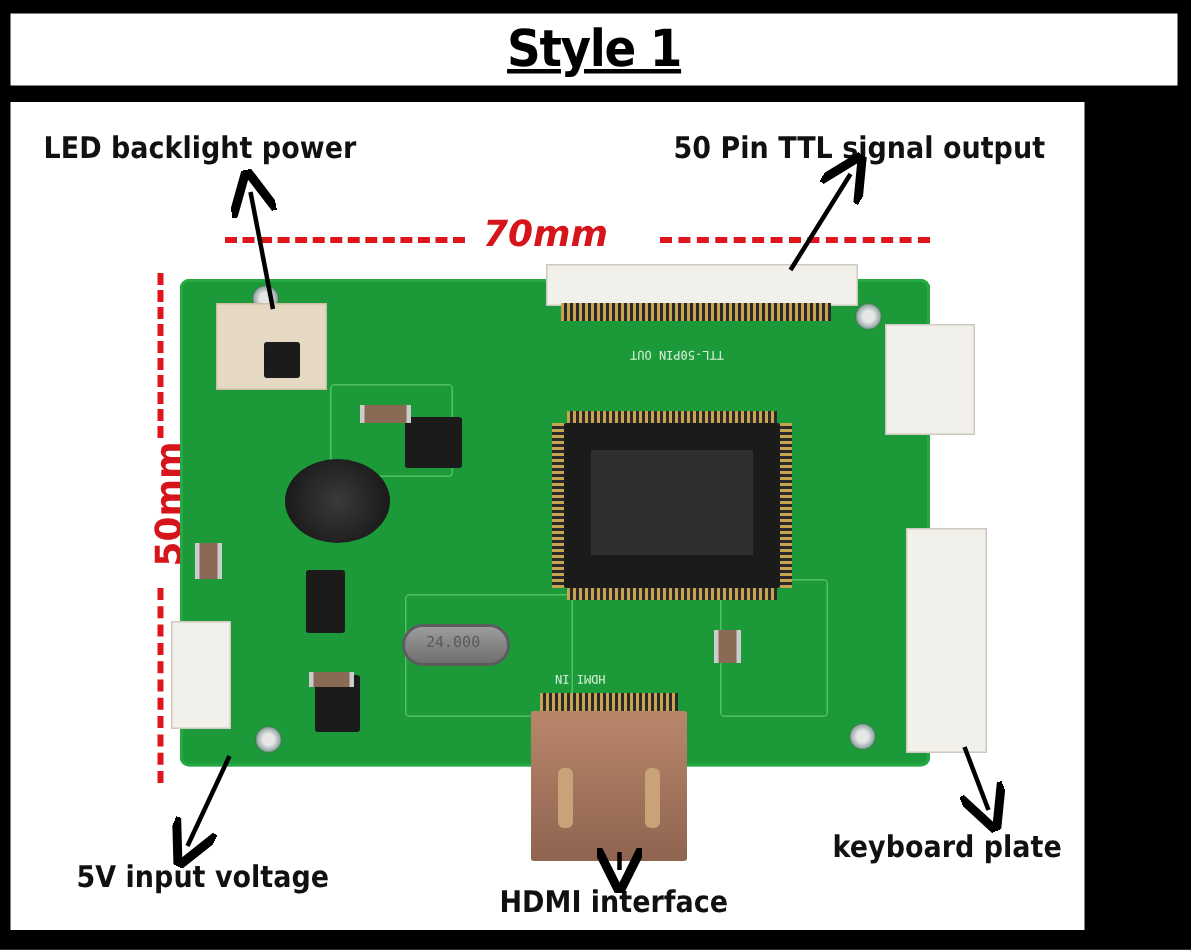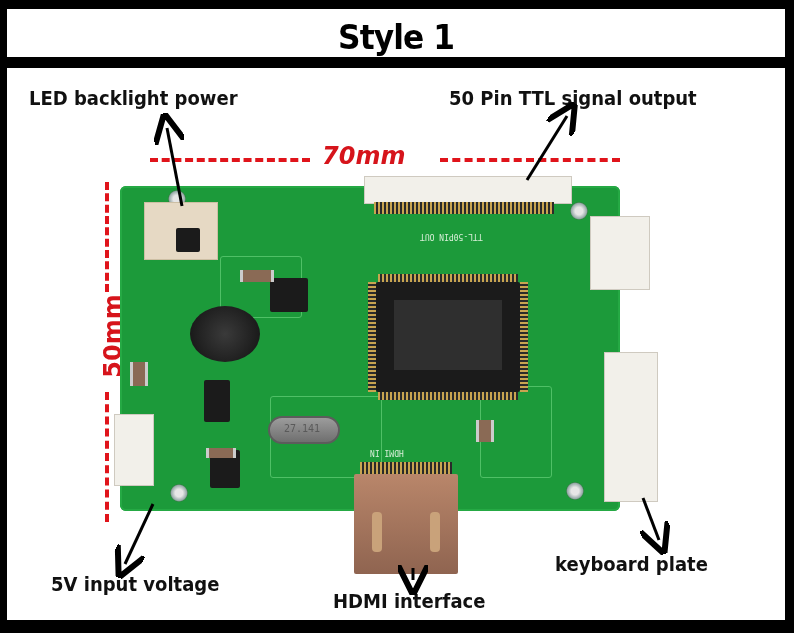--- a/index.html
+++ b/index.html
@@ -1,20 +1,20 @@
 <!DOCTYPE html>
 <html><head>
   <meta charset="utf-8">
   <style>
     html, body { margin: 0; padding: 0; background: #000; }
     body { width: 794px; height: 633px; position: relative; overflow: hidden; font-family: "DejaVu Sans", sans-serif; }
     .frame { position: absolute; left: 0; top: 0; width: 794px; height: 633px; background: #000; }
-    .title-bar { position: absolute; left: 7px; top: 9px; width: 778px; height: 48px; background: #fff; display: flex; align-items: flex-end; justify-content: center; }
+    .title-bar { position: absolute; left: 7px; top: 9px; width: 778px; height: 48px; background: #fff; display: flex; align-items: center; justify-content: center; text-decoration: underline; }
     .title-text { font-family: "DejaVu Sans", sans-serif; font-weight: bold; font-size: 34px; color: #000; letter-spacing: -1px; transform: scaleX(0.92); }
-    .panel { position: absolute; left: 7px; top: 68px; width: 778px; height: 552px; background: #fff; overflow: hidden; }
+    .panel { position: absolute; left: 7px; top: 68px; width: 716px; height: 552px; background: #fff; overflow: hidden; }
     .label { position: absolute; font-family: "DejaVu Sans", sans-serif; font-weight: bold; font-size: 20px; color: #111; white-space: nowrap; transform-origin: left center; transform: scaleX(0.9); }
     .dim-h { position: absolute; left: 143px; top: 80px; width: 470px; height: 24px; font-style: italic; }
     .dash-line { position: absolute; top: 10px; height: 0; border-top: 4px dashed #e0141b; }
     .dim-text { position: absolute; font-family: "DejaVu Sans", sans-serif; font-weight: bold; font-size: 24px; color: #d6141b; }
     .dim-v { position: absolute; left: 88px; top: 114px; width: 24px; height: 340px; }
     .dash-line-v { position: absolute; left: 10px; width: 0; border-left: 4px dashed #e0141b; }
     .board { position: absolute; left: 113px; top: 118px; width: 500px; height: 325px; background: #1c9a3a; border-radius: 6px; box-shadow: inset 0 0 0 2px #25a944; }
     .trace { position: absolute; border: 1px solid #4fc066; border-radius: 3px; }
     .hole { position: absolute; width: 18px; height: 18px; border-radius: 50%; background: radial-gradient(circle, #e6e6e6 30%, #9aa 60%, #2b7a3a 70%); }
     .chip { position: absolute; background: #1b1b1b; border-radius: 2px; }
@@ -88,21 +88,21 @@
       <div class="chip" style="left:90px; top:264px; width:30px; height:38px;"></div>
       <div class="chip" style="left:150px; top:92px; width:38px; height:34px;"></div>
       <div class="chip" style="left:56px; top:42px; width:24px; height:24px;"></div>
 
       <div class="cap-brown" style="left:120px; top:84px; width:28px; height:12px;"></div>
       <div class="cap-brown" style="left:86px; top:262px; width:24px; height:10px;"></div>
       <div class="cap-brown" style="left:10px; top:176px; width:12px; height:24px;"></div>
       <div class="cap-brown" style="left:356px; top:234px; width:12px; height:22px;"></div>
 
       <div class="crystal" style="left:148px; top:230px; width:68px; height:24px;">
-        <span style="position:absolute; left:14px; top:5px; font-size:10px; color:#5a5a5a; font-family:'DejaVu Sans Mono', monospace;">27.141</span>
+        <span style="position:absolute; left:14px; top:5px; font-size:10px; color:#5a5a5a; font-family:'DejaVu Sans Mono', monospace;">24.000</span>
       </div>
 
       <div class="connector-white" style="left:-6px; top:228px; width:38px; height:70px;"></div>
 
       <div class="connector-white" style="left:470px; top:30px; width:58px; height:72px;"></div>
       <div class="connector-white" style="left:484px; top:166px; width:52px; height:148px;"></div>
 
       <div class="silk" style="left:250px; top:262px; font-size:8px;">HDMI IN</div>
       <div class="pinrow" style="left:240px; top:276px; width:92px; height:12px;"></div>
       <div class="hdmi" style="left:234px; top:288px; width:104px; height:100px;">

